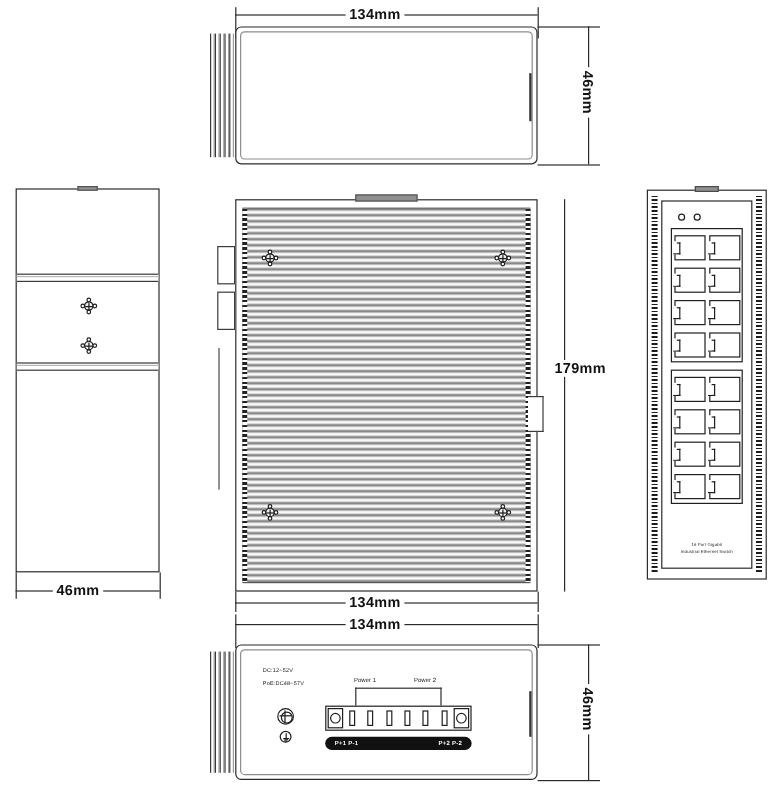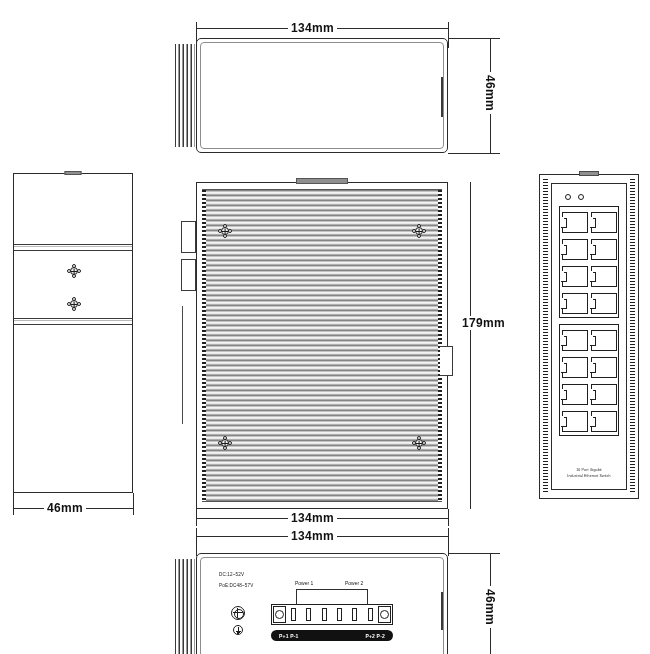--- a/index.html
+++ b/index.html
@@ -1,18 +1,18 @@
 <!DOCTYPE html>
 <html><head>
 <meta charset="utf-8">
 <style>
   html,body{margin:0;padding:0;background:#ffffff;}
   body{width:650px;height:654px;position:relative;overflow:hidden;
        font-family:"Liberation Sans",sans-serif;color:#000;}
-  .stage{position:absolute;left:0;top:16px;width:650px;height:502px;border-radius:23px;}
+  .stage{position:absolute;left:0;top:0;width:650px;height:502px;border-radius:23px;}
 
   
   .dimlbl{position:absolute;font-weight:bold;font-size:12px;letter-spacing:.3px;
           background:#fff;padding:0 3px;white-space:nowrap;color:#111;}
   .dimlbl.vert{writing-mode:vertical-rl;text-orientation:mixed;padding:3px 0;}
 
   
   .hl{position:absolute;height:1px;background:#2b2b2b;}
   .vl{position:absolute;width:1px;background:#2b2b2b;}
 

